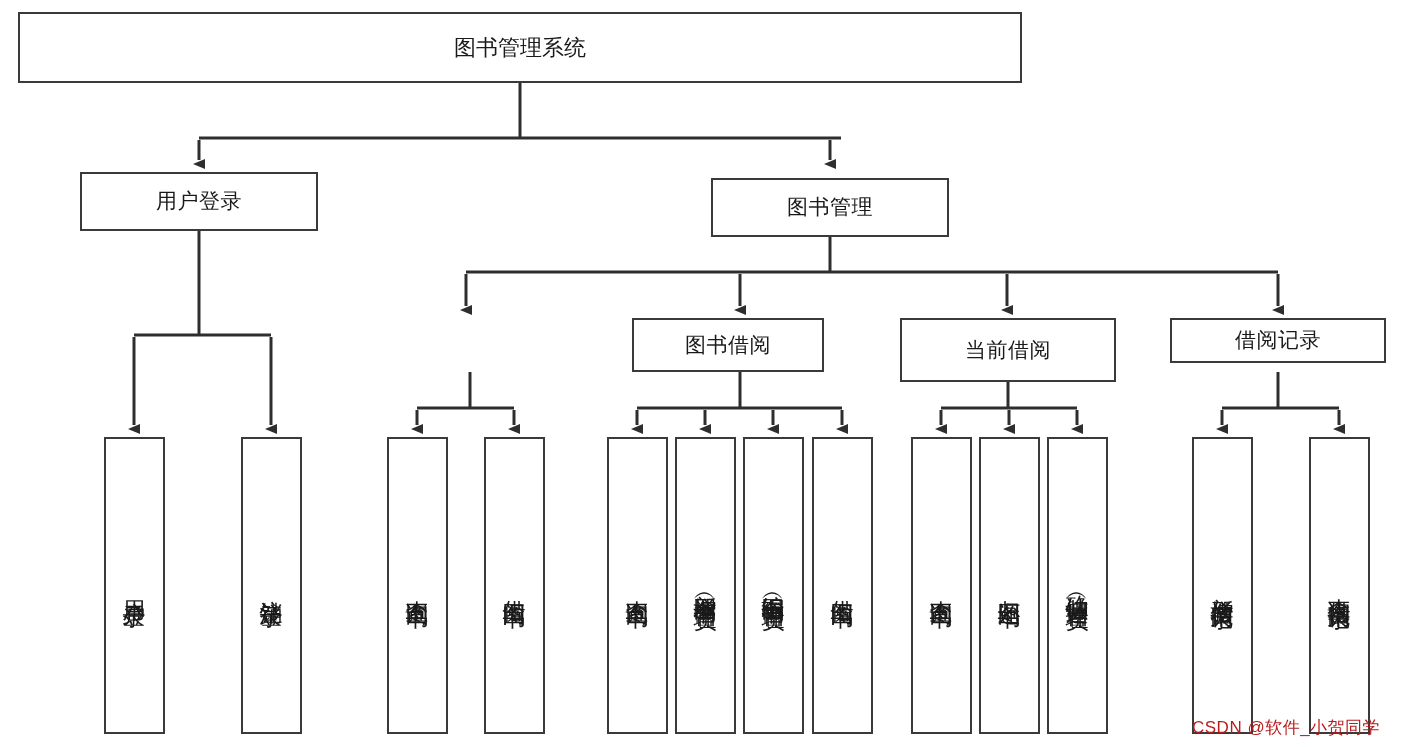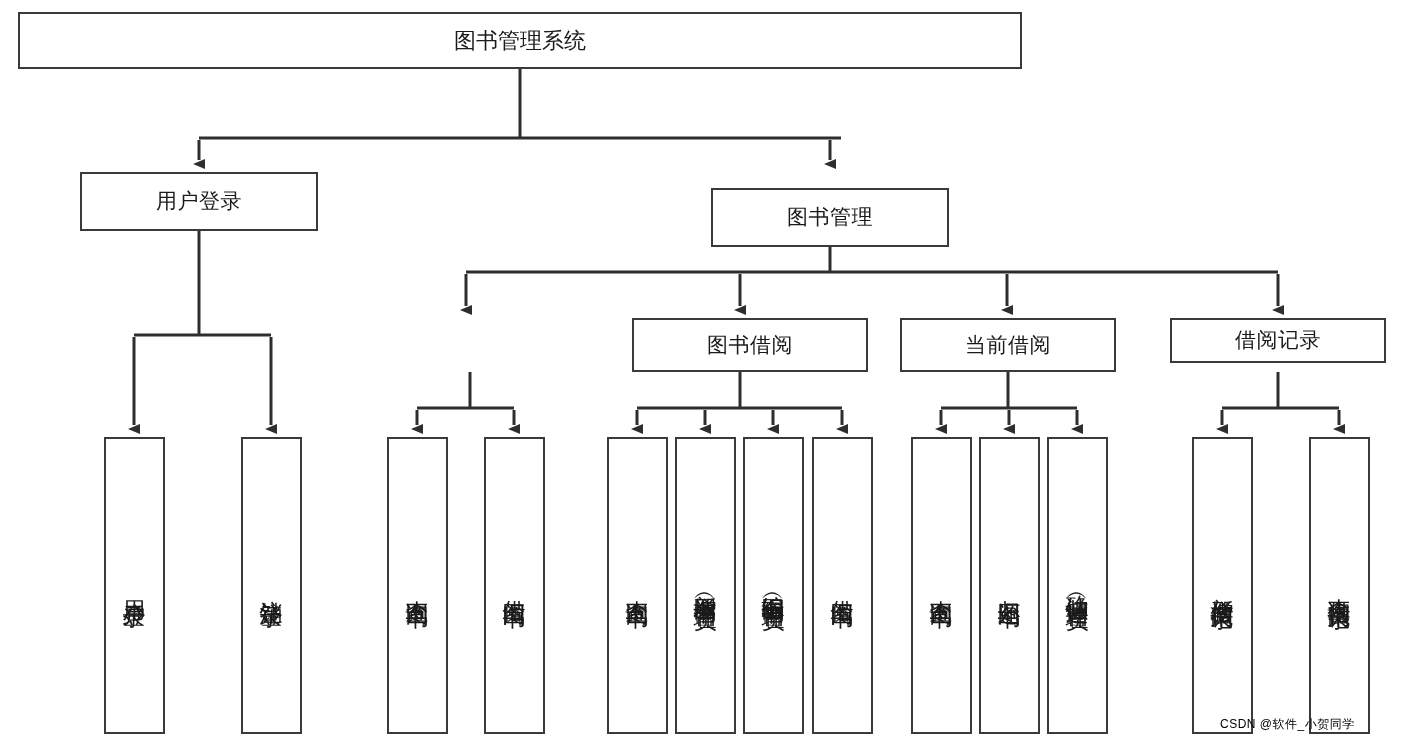--- a/index.html
+++ b/index.html
@@ -52,25 +52,24 @@
     padding: 6px 0;
     line-height: 1.05;
   }
   .node.v .vtext {
     writing-mode: vertical-rl;
     text-orientation: upright;
     white-space: nowrap;
   }
   .watermark {
     position: absolute;
-    font-size: 12px;
-    color: #000000;
+    font-size: 17px;
+    color: #b91c1c;
     white-space: nowrap;
     letter-spacing: 0.5px;
-    margin-left: 28px;
   }
 </style>
 </head>
 <body>
 
 <div id="canvas">
 
   <svg id="edges" viewBox="0 0 1405 747" xmlns="http://www.w3.org/2000/svg">
     <defs>
       <marker id="arrow" markerWidth="10" markerHeight="12" refX="1" refY="6" orient="auto" markerUnits="userSpaceOnUse">
@@ -115,35 +114,35 @@
       <path d="M1009,410 L1009,425" marker-end="url(#arrow)"></path>
       <path d="M1077,410 L1077,425" marker-end="url(#arrow)"></path>
 
       <path d="M1278,372 L1278,408"></path>
       <path d="M1222,408 L1339,408"></path>
       <path d="M1222,410 L1222,425" marker-end="url(#arrow)"></path>
       <path d="M1339,410 L1339,425" marker-end="url(#arrow)"></path>
     </g>
   </svg>
 
-  <div class="node root" style="left:18px; top:12px; width:1004px; height:57px;">
+  <div class="node root" style="left:18px; top:12px; width:1004px; height:71px;">
     <span>图书管理系统</span>
   </div>
 
   <div class="node h" style="left:80px; top:172px; width:238px; height:59px;">
     <span>用户登录</span>
   </div>
-  <div class="node h" style="left:711px; top:188px; width:238px; height:59px;">
+  <div class="node h" style="left:711px; top:178px; width:238px; height:59px;">
     <span>图书管理</span>
   </div>
 
-  <div class="node h" style="left:632px; top:318px; width:236px; height:54px;">
+  <div class="node h" style="left:632px; top:318px; width:192px; height:54px;">
     <span>图书借阅</span>
   </div>
-  <div class="node h" style="left:900px; top:318px; width:216px; height:54px;">
+  <div class="node h" style="left:900px; top:318px; width:216px; height:64px;">
     <span>当前借阅</span>
   </div>
   <div class="node h" style="left:1170px; top:318px; width:216px; height:45px;">
     <span>借阅记录</span>
   </div>
 
   <div class="node v" style="left:104px; top:437px; width:61px; height:297px;">
     <span class="vtext">用户登录</span>
   </div>
   <div class="node v" style="left:241px; top:437px; width:61px; height:297px;">

